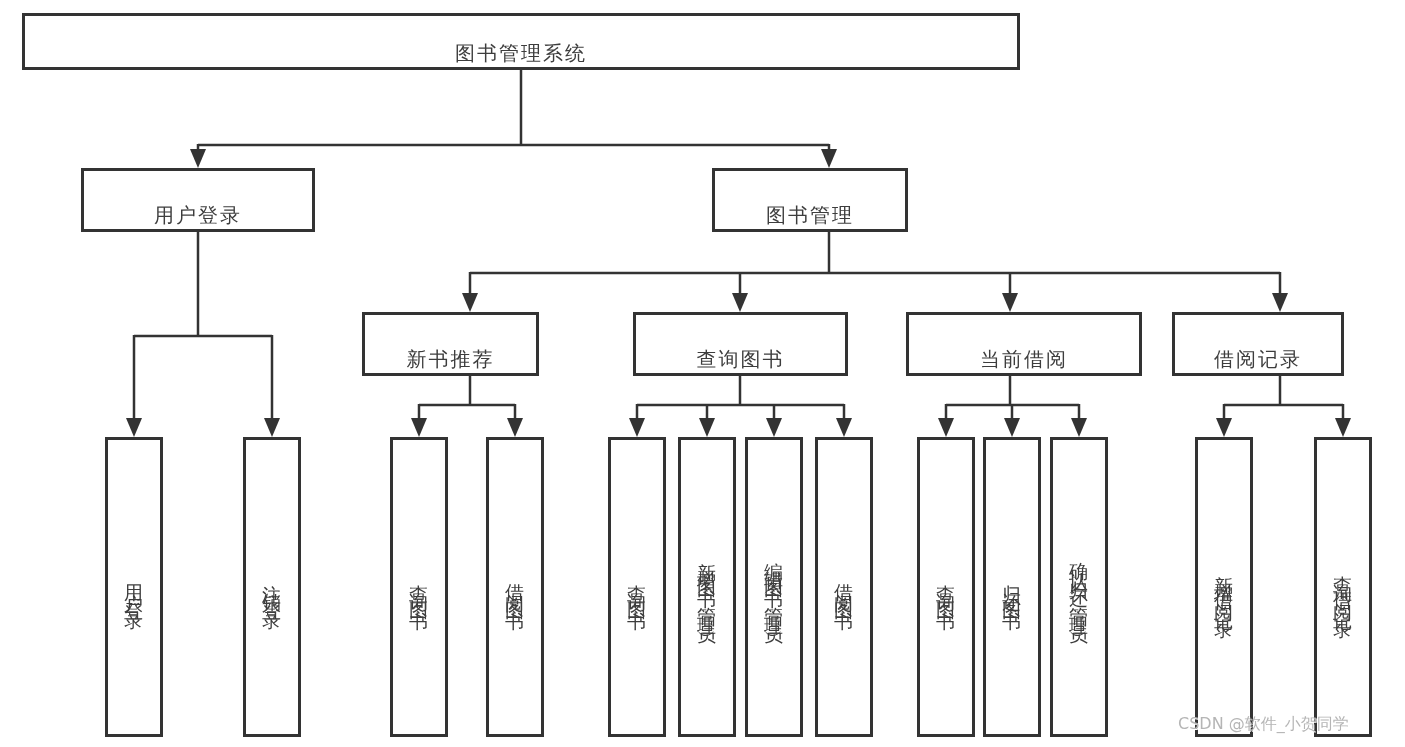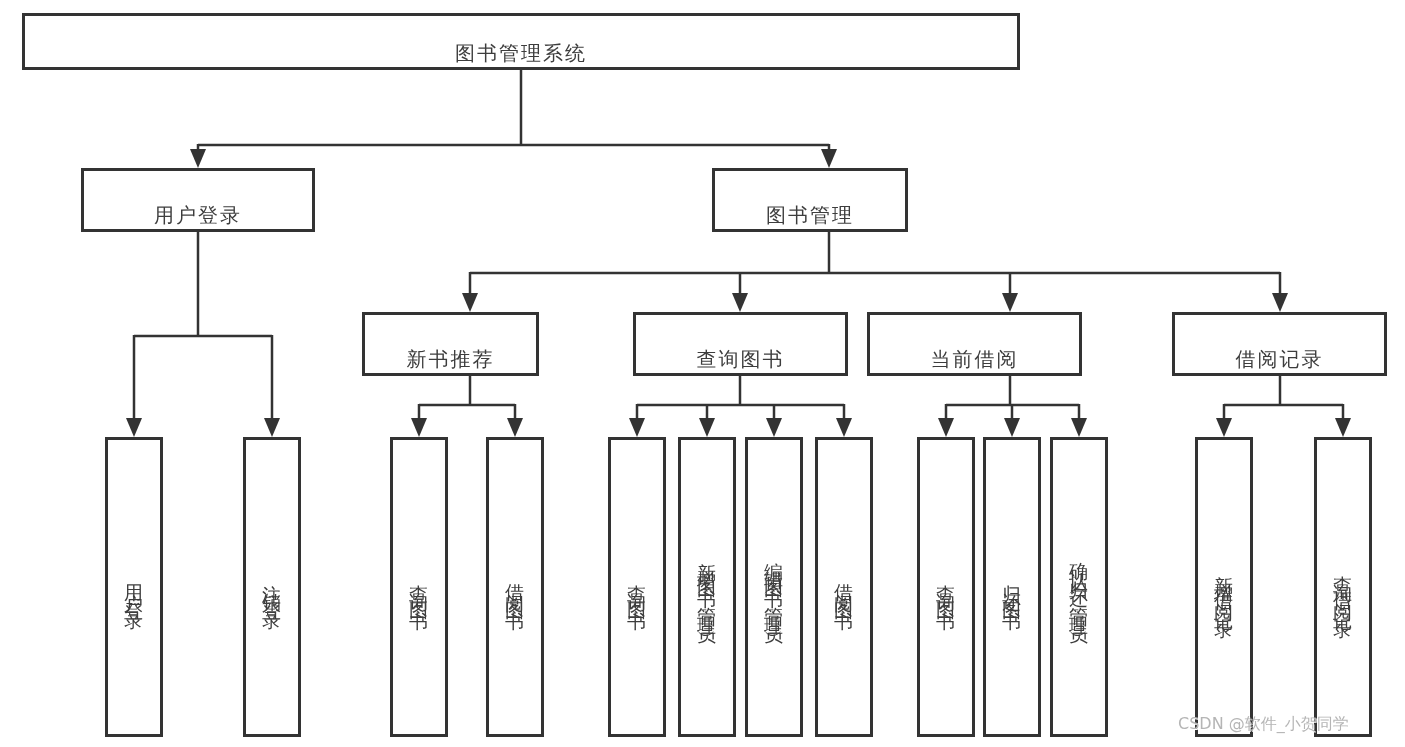--- a/index.html
+++ b/index.html
@@ -154,24 +154,24 @@
   <div class="hbox" style="left:712px; top:168px; width:196px;font-family:Liberation Serif, serif;">
     <span>图书管理</span>
   </div>
 
   <div class="hbox" style="left:362px; top:312px; width:177px;">
     <span>新书推荐</span>
   </div>
   <div class="hbox" style="left:633px; top:312px; width:215px;">
     <span>查询图书</span>
   </div>
-  <div class="hbox" style="left:867px; top:312px; width:215px;">
+  <div class="hbox" style="left:906px; top:312px; width:236px;">
     <span>当前借阅</span>
   </div>
-  <div class="hbox" style="left:1172px; top:312px; width:215px;">
+  <div class="hbox" style="left:1172px; top:312px; width:172px;">
     <span>借阅记录</span>
   </div>
 
   <div class="vbox" style="left:105px;">
     <span>用户登录</span>
   </div>
   <div class="vbox" style="left:243px;">
     <span>注销登录</span>
   </div>
 

